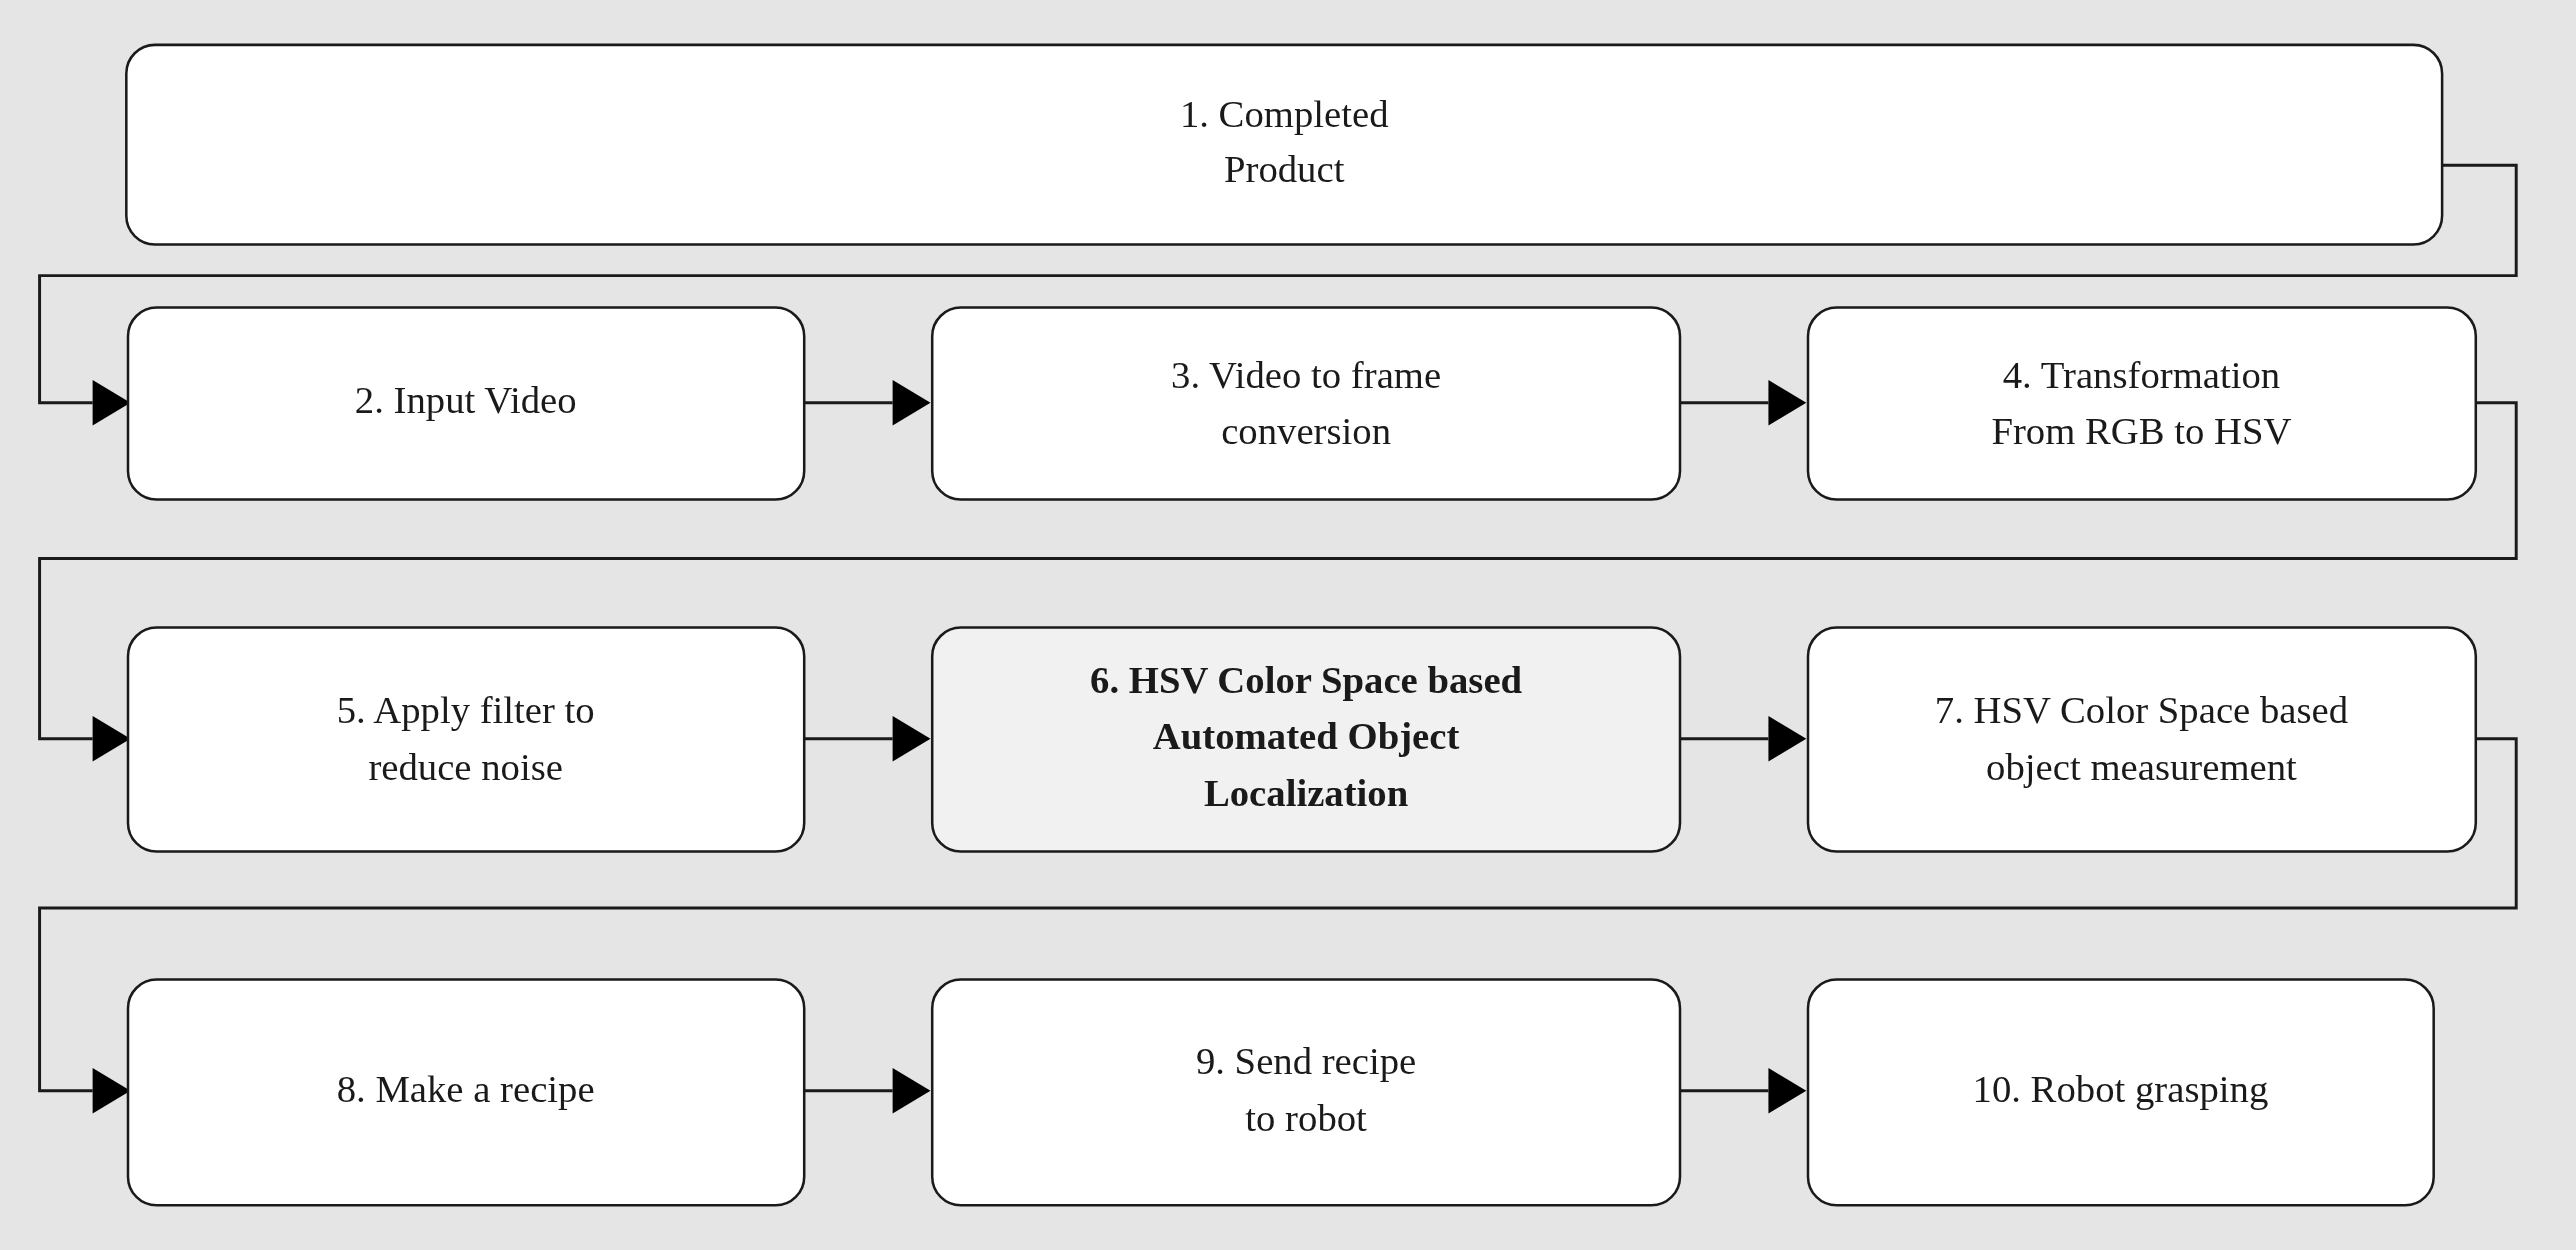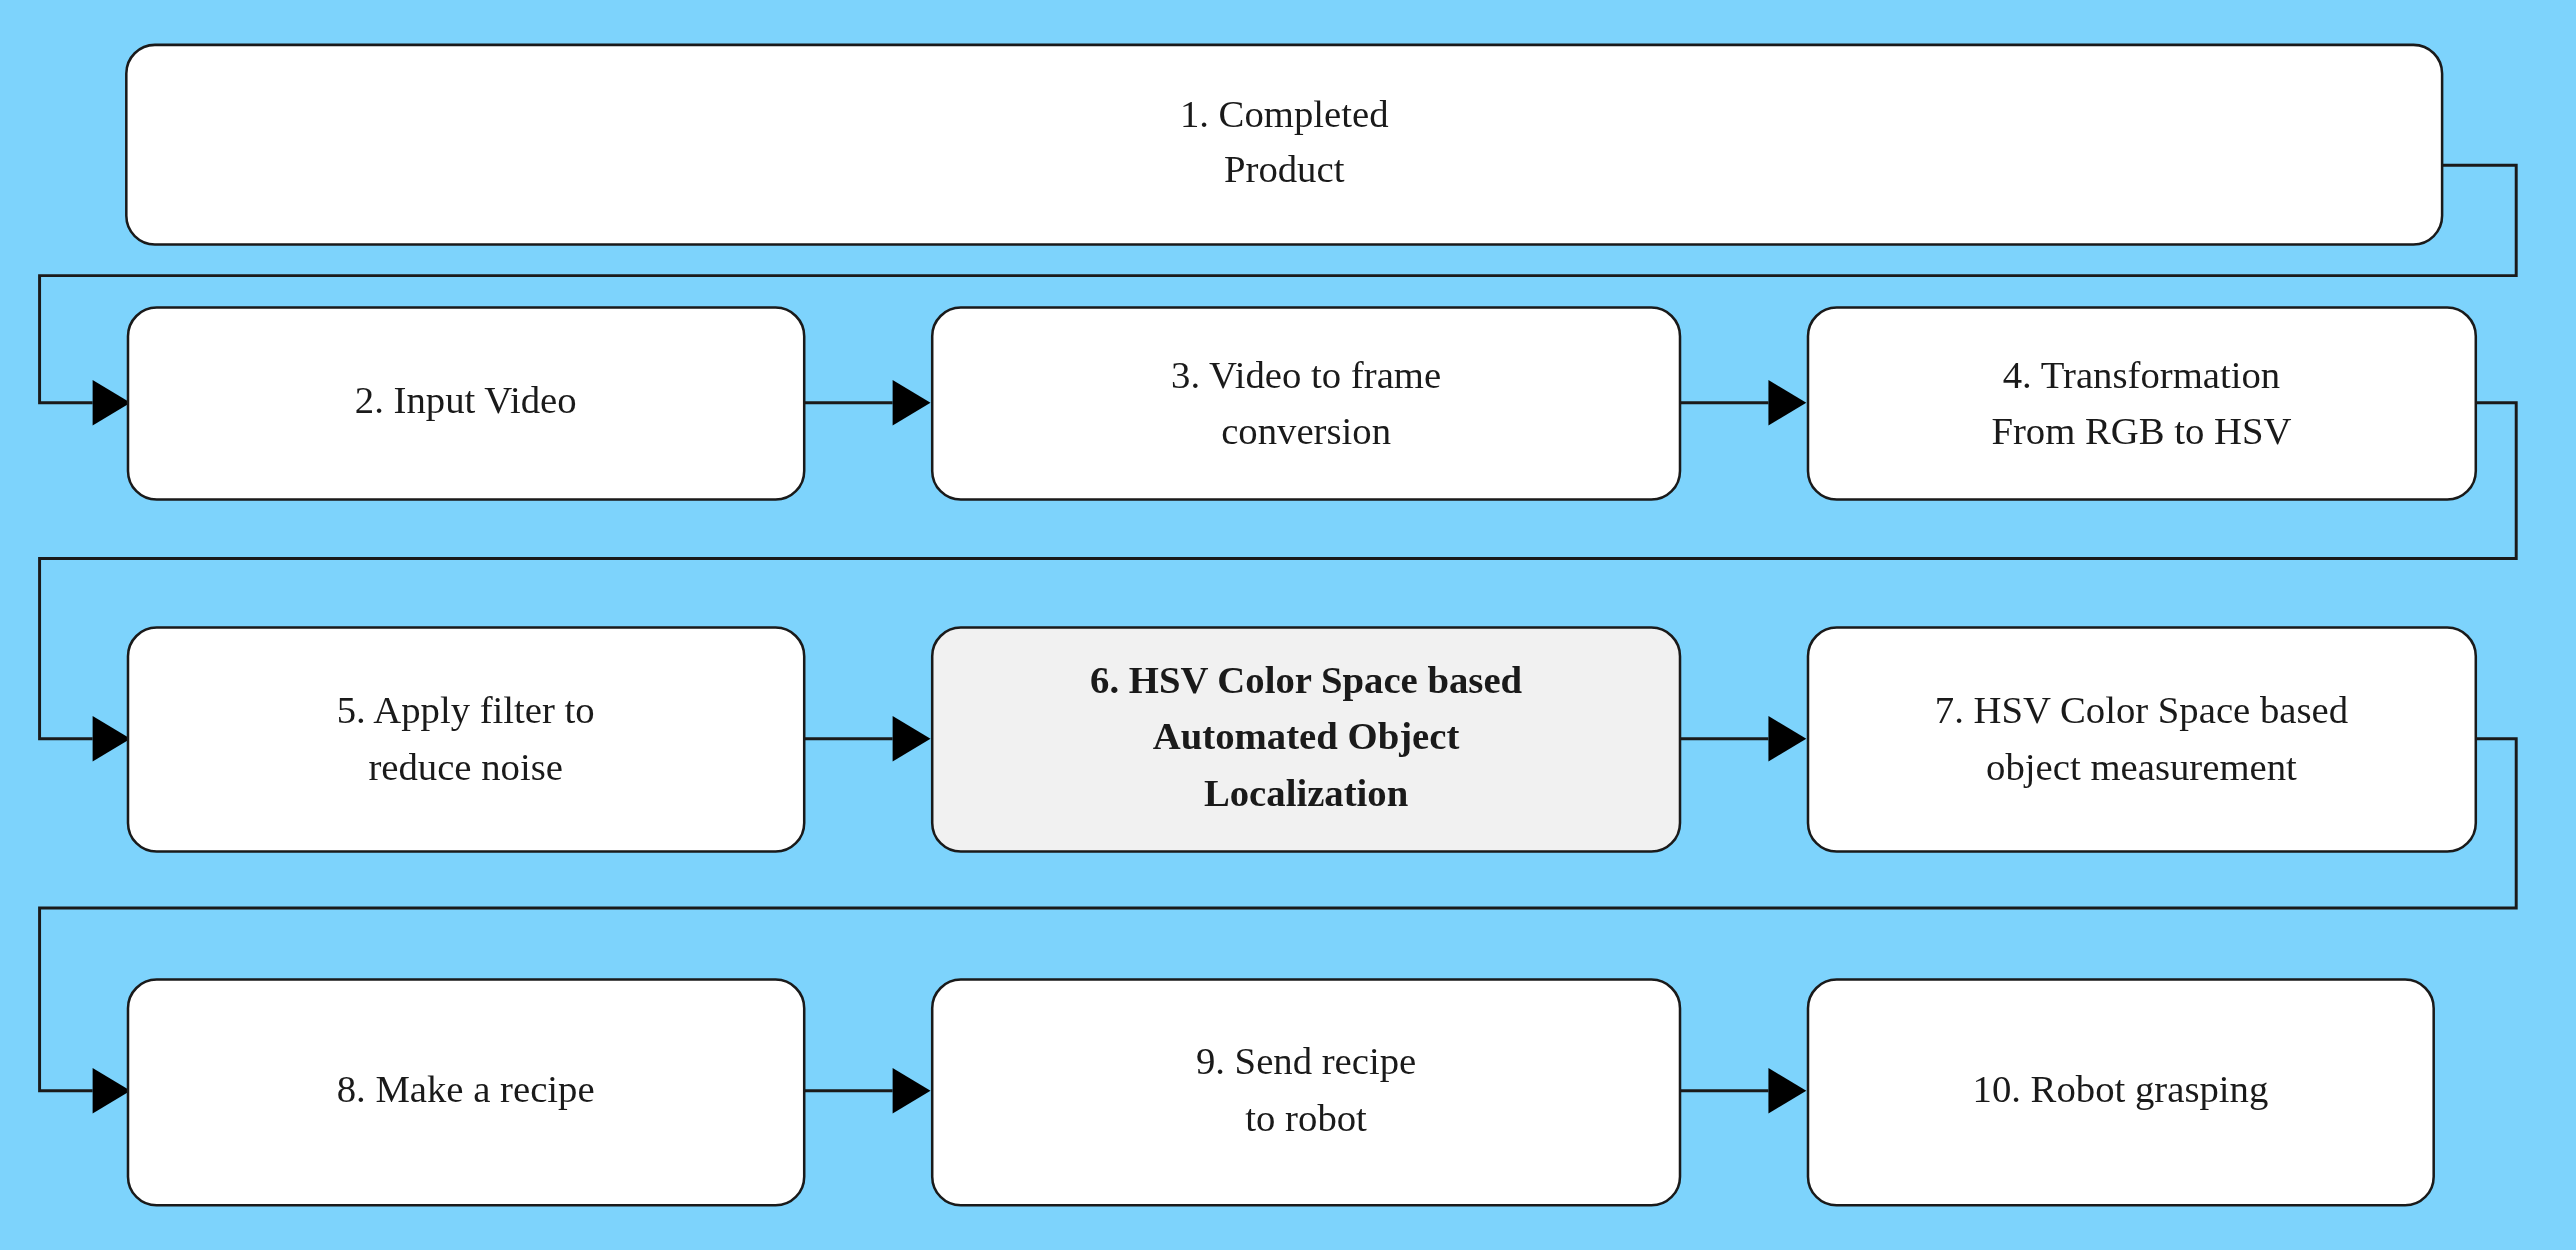--- a/index.html
+++ b/index.html
@@ -7,21 +7,21 @@
     padding: 0;
     background: #ffffff;
   }
   body {
     font-family: "Liberation Serif", "DejaVu Serif", serif;
   }
   #flowchart-root {
     position: relative;
     width: 2576px;
     height: 1251px;
-    background: #7dd3fc;
+    background: #e5e5e5;
     overflow: hidden;
   }
   svg.diagram-canvas {
     position: absolute;
     top: 0;
     left: 0;
     width: 2576px;
     height: 1251px;
   }
   .node-rect {

